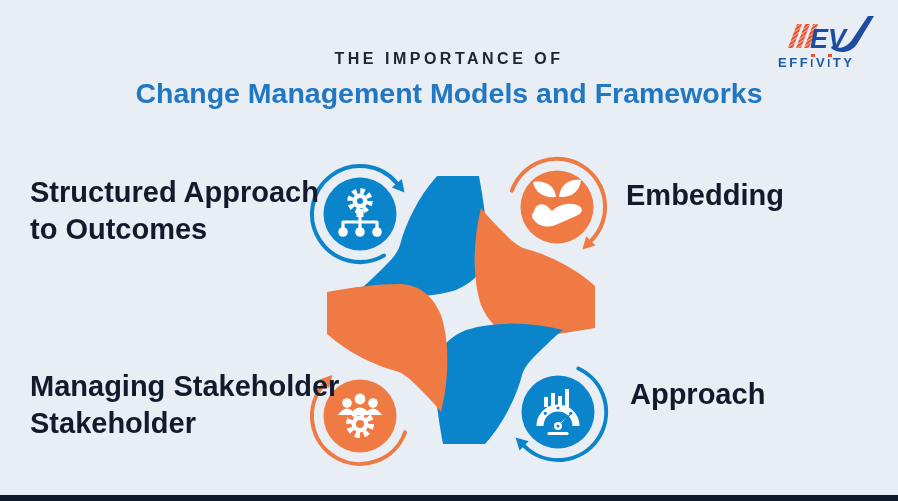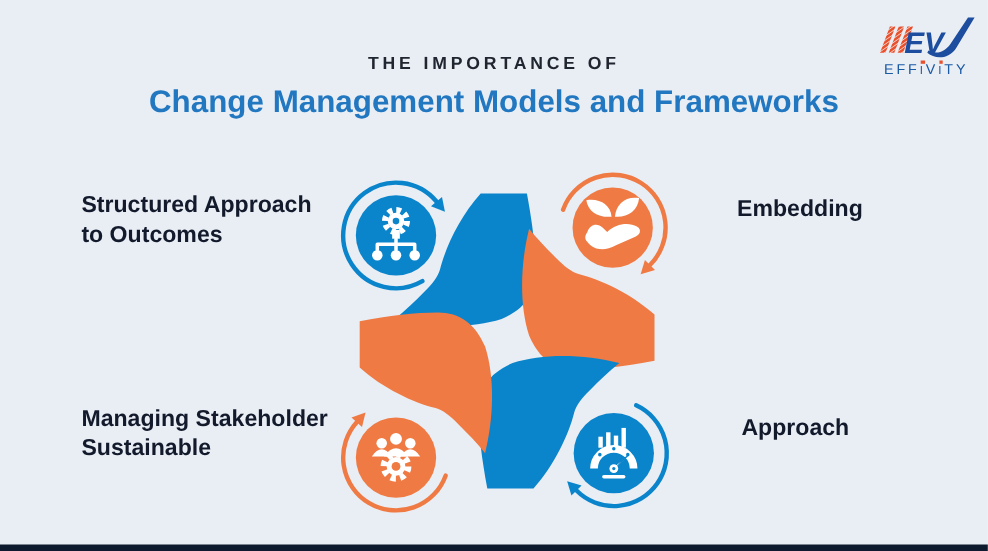--- a/index.html
+++ b/index.html
@@ -15,32 +15,32 @@
     position:absolute; top:50px; left:0; width:100%; text-align:center;
     font-size:16px; font-weight:600; letter-spacing:3.5px;
     color:var(--eyebrow_dark,#20262f);
   }
   .main-title {
     position:absolute; top:77px; left:0; width:100%; text-align:center;
     font-size:28.5px; font-weight:700; color:var(--title_blue,#2177c0);
   }
 
   .label {
-    position:absolute; font-size:21px; font-weight:700;
-    color:var(--label_dark,#121a2b); line-height:1.28;margin-left:44px;
+    position:absolute; font-size:29px; font-weight:700;
+    color:var(--label_dark,#121a2b); line-height:1.28;
   }
   .label.tl { left:30px;  top:174px; }
   .label.tr { left:626px; top:177px; }
   .label.bl { left:30px;  top:368px; }
   .label.br { left:630px; top:376px; }
 
-  .logo { position:absolute; top:12px; right:4px; width:104px; text-align:center; }
+  .logo { position:absolute; top:12px; right:16px; width:104px; }
   .logo svg { display:block; margin:0 auto; }
   .brand {
-    margin-top:-1px; font-size:13px; font-weight:400; letter-spacing:2.6px;
+    margin-top:-1px; font-size:13px; font-weight:700; letter-spacing:2.6px;
     color:var(--logo_blue,#1b5aa5); white-space:nowrap;
   }
   .br-i { position:relative; display:inline-block; font-size:10.5px; }
   .br-i::after {
     content:""; position:absolute; top:-3.5px; left:1px;
     width:3.5px; height:3.5px; background:var(--logo_orange,#e8512e);
   }
 
   .footer-bar {
     position:absolute; left:0; bottom:0; width:100%; height:6px;
@@ -168,20 +168,20 @@
 
   <div class="label tl">
     <div>Structured Approach</div>
     <div>to Outcomes</div>
   </div>
   <div class="label tr">
     <div>Embedding</div>
   </div>
   <div class="label bl">
     <div>Managing Stakeholder</div>
-    <div>Sustainable</div>
+    <div>Stakeholder</div>
   </div>
   <div class="label br">
     <div>Approach</div>
   </div>
 
   <div class="footer-bar"></div>
 </div>
 
 </body></html>

